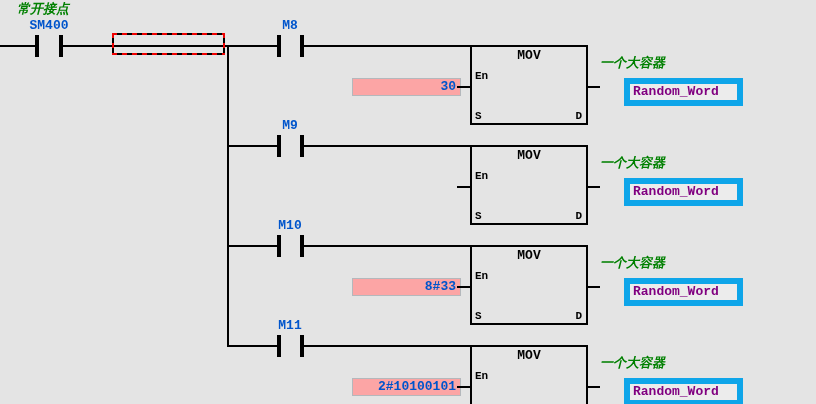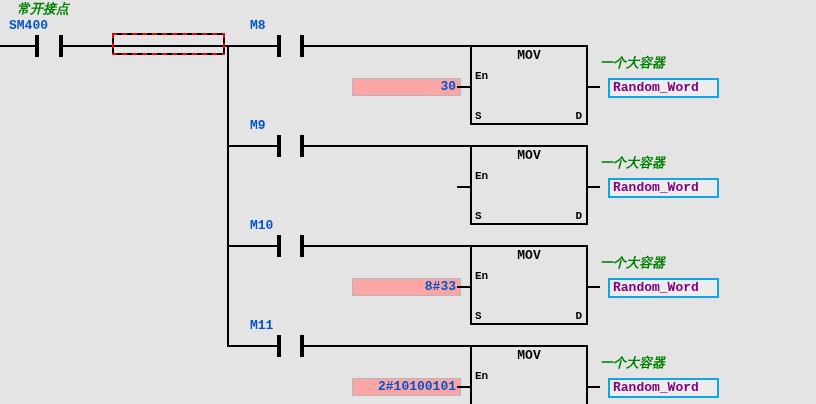--- a/index.html
+++ b/index.html
@@ -8,21 +8,21 @@
     background:#e4e4e4;
     font-family:"Liberation Mono","DejaVu Sans Mono",monospace;
     position:relative;overflow:hidden;
   }
   .canvas{position:absolute;left:0;top:0;width:816px;height:404px;}
   .rung{position:absolute;left:0;width:816px;height:100px;}
   .wire{position:absolute;height:2px;background:#000;}
   .vwire{position:absolute;width:2px;background:#000;}
   .bar{position:absolute;width:4px;height:22px;background:#000;}
   .dev-label{
-    position:absolute;width:80px;
+    position:absolute;width:80px;text-align:center;
     color:#0055cc;font-size:13px;font-weight:bold;line-height:14px;
   }
   .comment{
     position:absolute;color:#008000;font-size:13px;font-weight:bold;
     font-style:italic;line-height:14px;white-space:nowrap;
     font-family:"DejaVu Sans","Liberation Sans",sans-serif;
   }
   .mov-block{
     position:absolute;left:470px;width:114px;height:76px;
     border:2px solid #000;background:#e4e4e4;margin-top:28px;
@@ -37,22 +37,22 @@
   .pin-en{left:3px;top:22px;}
   .pin-s{left:3px;top:62px;}
   .pin-d{right:4px;top:62px;}
   .val-box{
     position:absolute;left:352px;width:103px;height:16px;
     border:1px solid #b4b8bc;background:#fca5a5;
     color:#0055cc;font-size:13px;font-weight:bold;line-height:16px;
     text-align:right;padding-right:4px;white-space:nowrap;
   }
   .op-box{
-    position:absolute;left:608px;width:104px;height:16px;
-    border:2px solid #0ea5e9;background:#ececec;
+    position:absolute;left:624px;width:104px;height:16px;
+    border:6px solid #0ea5e9;background:#ececec;
     color:#800080;font-size:13px;font-weight:bold;line-height:16px;
     text-align:left;padding-left:3px;white-space:nowrap;
   }
   
   .sel-box{position:absolute;left:112px;top:33px;width:113px;height:22px;}
   .sel-e{position:absolute;}
   .sel-h{height:2px;width:113px;left:0;
     background:repeating-linear-gradient(90deg,#ee0000 0 5px,#000 5px 10px);}
   .sel-v{width:2px;height:22px;top:0;
     background:repeating-linear-gradient(180deg,#ee0000 0 5px,#000 5px 10px);}

